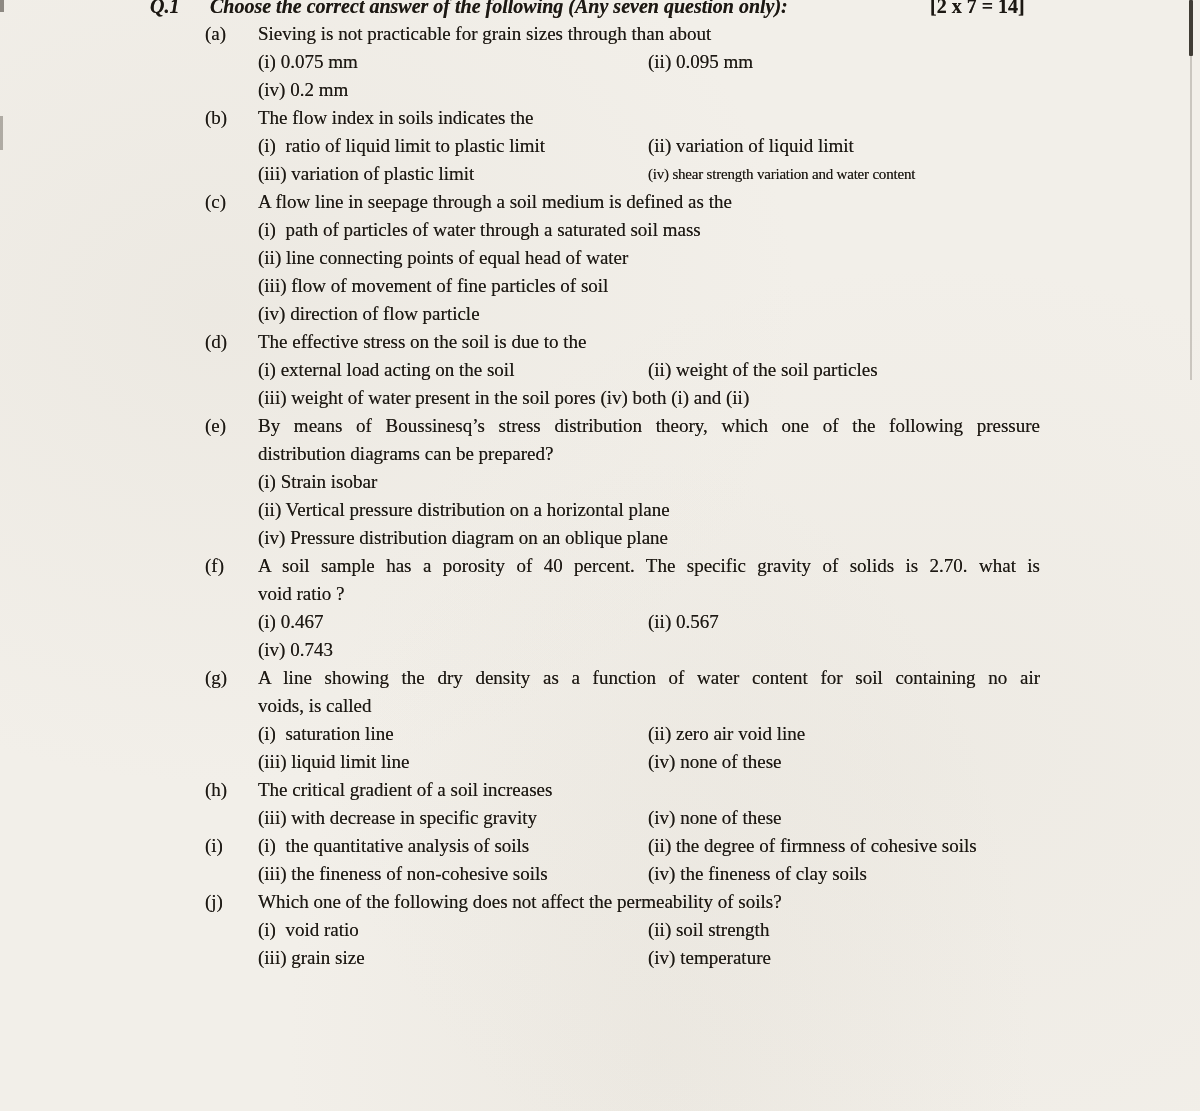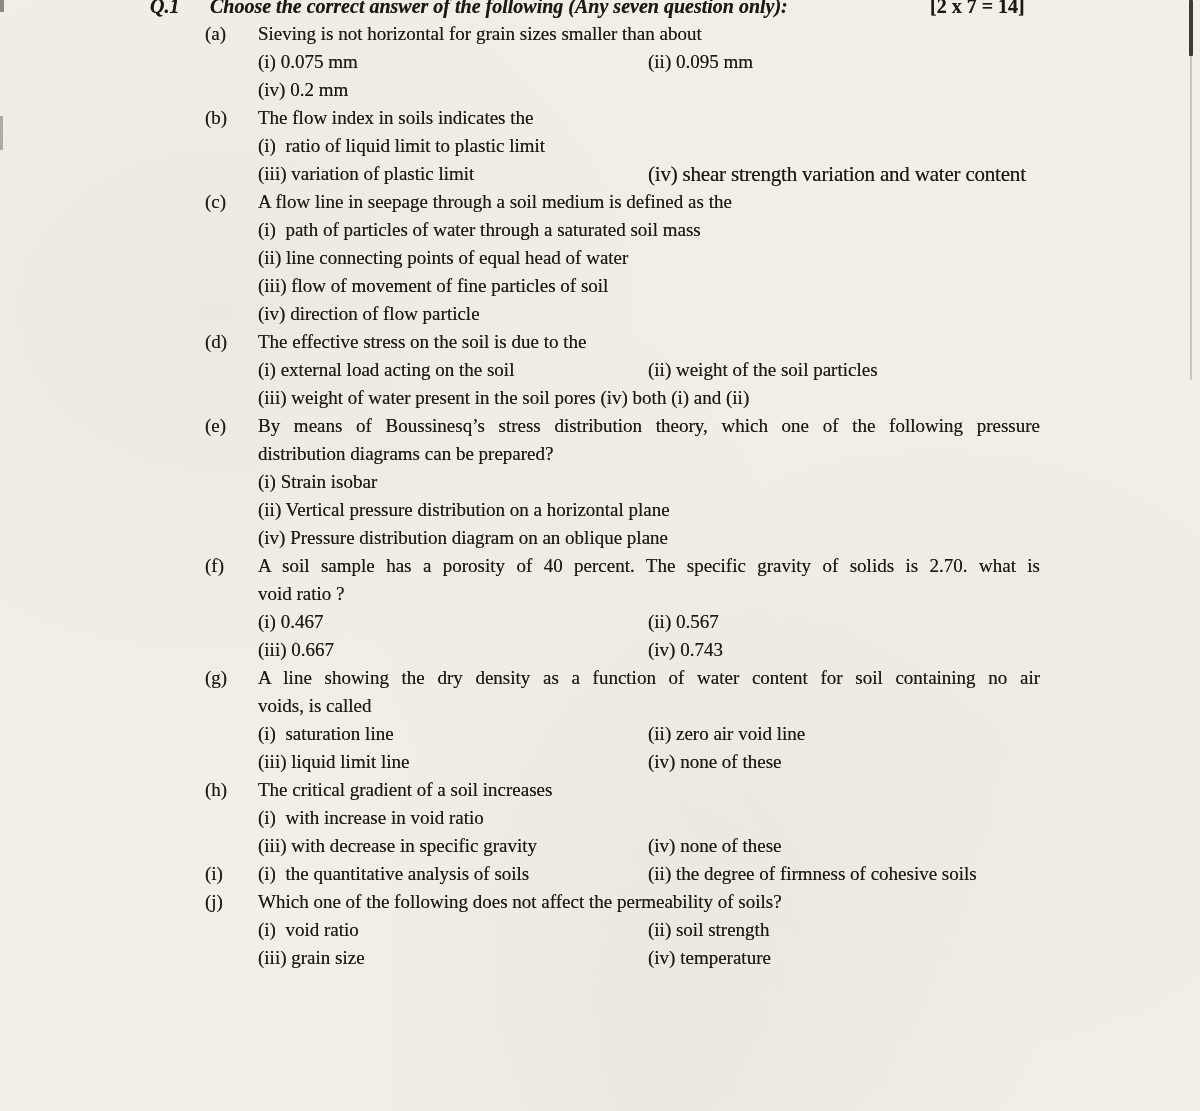--- a/index.html
+++ b/index.html
@@ -26,21 +26,21 @@
   .hdr .marks { position: absolute; left: 930px; top: 0; font-style: normal; }
   
   .qs { padding-left: 205px; width: 1045px; }
   .q { display: flex; align-items: flex-start; }
   .qletter { flex: 0 0 53px; }
   .qbody { flex: 0 0 782px; max-width: 782px; }
   .jline { text-align: justify; text-align-last: justify; }
   .optrow { display: flex; }
   .col-l { flex: 0 0 390px; }
   .col-r { flex: 0 1 auto; white-space: nowrap; }
-  .sm { font-size: 21px; letter-spacing: -0.2px; }
+  .sm { font-size: 15px; letter-spacing: -0.2px; }
   
   .art-right-dark  { position: absolute; left: 1189px; top: 0; width: 4px; height: 56px; background: #403c35; border-radius: 1px; }
   .art-right-faint { position: absolute; left: 1190px; top: 56px; width: 2px; height: 324px; background: rgba(100,94,84,0.28); }
   .art-tl   { position: absolute; left: 0; top: 0;   width: 4px; height: 12px; background: rgba(60,55,48,0.55); }
   .art-left { position: absolute; left: 0; top: 116px; width: 3px; height: 34px; background: rgba(80,74,66,0.40); }
 </style>
 </head>
 <body>
 
 <div>
@@ -55,37 +55,38 @@
     <div class="hdr">
       <span class="qno">Q.1</span><span>Choose the correct answer of the following (Any seven question only):</span>
       <span class="marks">[2 x 7 = 14]</span>
     </div>
 
     <div class="qs">
 
       <div class="q">
         <div class="qletter">(a)</div>
         <div class="qbody">
-          <div>Sieving is not horizontal for grain sizes smaller than about</div>
+          <div>Sieving is not practicable for grain sizes through than about</div>
           <div class="optrow">
             <span class="col-l">(i)&nbsp;0.075 mm</span>
             <span class="col-r">(ii) 0.095 mm</span>
           </div>
           <div class="optrow">
             <span class="col-r">(iv) 0.2 mm</span>
           </div>
         </div>
       </div>
 
       <div class="q">
         <div class="qletter">(b)</div>
         <div class="qbody">
           <div>The flow index in soils indicates the</div>
           <div class="optrow">
             <span class="col-l">(i)&nbsp; ratio of liquid limit to plastic limit</span>
+            <span class="col-r">(ii) variation of liquid limit</span>
           </div>
           <div class="optrow">
             <span class="col-l">(iii) variation of plastic limit</span>
             <span class="col-r sm">(iv) shear strength variation and water content</span>
           </div>
         </div>
       </div>
 
       <div class="q">
         <div class="qletter">(c)</div>
@@ -140,21 +141,20 @@
       <div class="q">
         <div class="qletter">(f)</div>
         <div class="qbody">
           <div class="jline">A soil sample has a porosity of 40 percent. The specific gravity of solids is 2.70. what is</div>
           <div>void ratio ?</div>
           <div class="optrow">
             <span class="col-l">(i) 0.467</span>
             <span class="col-r">(ii) 0.567</span>
           </div>
           <div class="optrow">
-            <span class="col-l">(iii) 0.667</span>
             <span class="col-r">(iv) 0.743</span>
           </div>
         </div>
       </div>
 
       <div class="q">
         <div class="qletter">(g)</div>
         <div class="qbody">
           <div class="jline">A line showing the dry density as a function of water content for soil containing no air</div>
           <div>voids, is called</div>
@@ -167,35 +167,38 @@
             <span class="col-r">(iv) none of these</span>
           </div>
         </div>
       </div>
 
       <div class="q">
         <div class="qletter">(h)</div>
         <div class="qbody">
           <div>The critical gradient of a soil increases</div>
           <div class="optrow">
-            <span class="col-l">(i)&nbsp; with increase in void ratio</span>
           </div>
           <div class="optrow">
             <span class="col-l">(iii) with decrease in specific gravity</span>
             <span class="col-r">(iv) none of these</span>
           </div>
         </div>
       </div>
 
       <div class="q">
         <div class="qletter">(i)</div>
         <div class="qbody">
           <div class="optrow">
             <span class="col-l">(i)&nbsp; the quantitative analysis of soils</span>
             <span class="col-r">(ii) the degree of firmness of cohesive soils</span>
+          </div>
+          <div class="optrow">
+            <span class="col-l">(iii) the fineness of non-cohesive soils</span>
+            <span class="col-r">(iv) the fineness of clay soils</span>
           </div>
         </div>
       </div>
 
       <div class="q">
         <div class="qletter">(j)</div>
         <div class="qbody">
           <div>Which one of the following does not affect the permeability of soils?</div>
           <div class="optrow">
             <span class="col-l">(i)&nbsp; void ratio</span>

